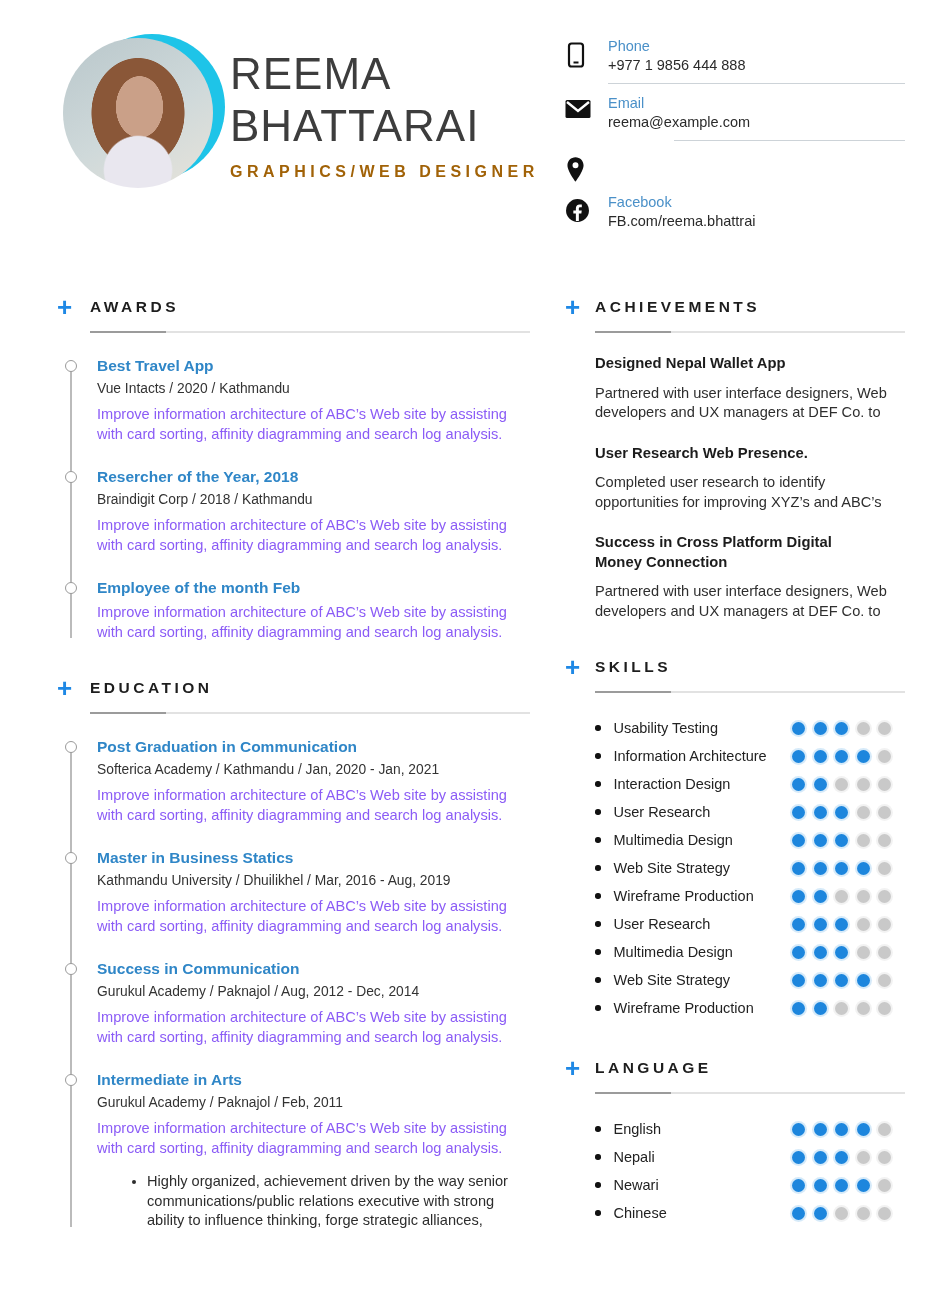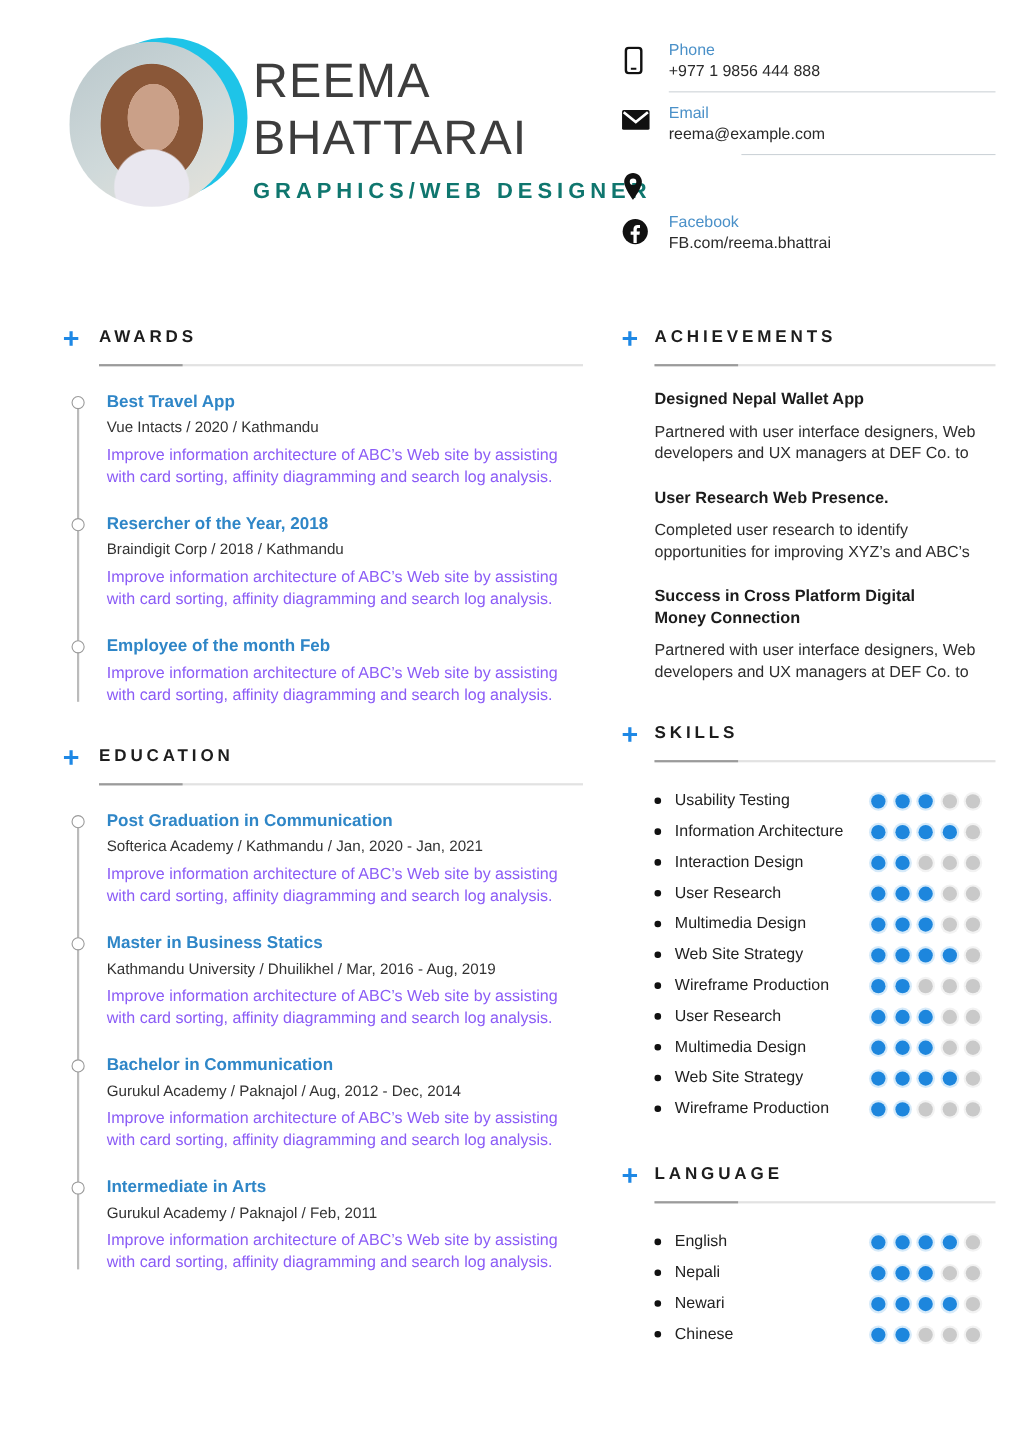--- a/index.html
+++ b/index.html
@@ -15,21 +15,21 @@
   .photo{
     position:absolute;left:0;top:0;width:150px;height:150px;border-radius:50%;
     background:
       radial-gradient(circle at 50% 88%, #e9e7ef 0 22%, rgba(0,0,0,0) 23%),
       radial-gradient(ellipse 26% 34% at 51% 46%, #caa088 0 60%, rgba(0,0,0,0) 61%),
       radial-gradient(ellipse 44% 52% at 50% 50%, #8a5738 0 70%, rgba(0,0,0,0) 71%),
       linear-gradient(150deg,#b9c7cb 0%,#cfd9da 55%,#e7e3da 100%);
   }
   .name-block{position:absolute;left:173px;top:18px;}
   .name{font-size:44px;line-height:52px;font-weight:500;color:#3d3d3d;letter-spacing:1px;margin:0;}
-  .subtitle{margin-top:11px;font-size:20px;font-weight:700;letter-spacing:4.5px;color:#0f766e;}
+  .subtitle{margin-top:11px;font-size:16px;font-weight:700;letter-spacing:4.5px;color:#a16207;}
   
   .contact{position:absolute;left:508px;top:8px;width:340px;}
   .contact-row{display:flex;margin-bottom:11px;}
   .ct-icon{width:43px;padding-top:4px;flex:none;}
   .ct-text{flex:1;}
   .ct-label{color:#4a90c8;font-size:14.5px;margin-bottom:3px;}
   .ct-value{color:#2a2a2a;font-size:14.5px;padding-bottom:10px;}
   .contact-row .rule{border-bottom:1px solid #cdd3d8;}
   .contact-row:nth-child(2) .rule{margin-left:66px;}
   .contact-row:last-child .rule{display:none;}
@@ -192,31 +192,34 @@
         <div class="entry">
           <div class="entry-circle"></div>
           <div class="entry-title">Master in Business Statics</div>
           <div class="entry-meta">Kathmandu University / Dhuilikhel / Mar, 2016 - Aug, 2019</div>
           <div class="entry-desc">Improve information architecture of ABC’s Web site by assisting with card sorting, affinity diagramming and search log analysis.</div>
 
         </div>
 
         <div class="entry">
           <div class="entry-circle"></div>
-          <div class="entry-title">Bachelor in Communication</div>
+          <div class="entry-title">Success in Communication</div>
           <div class="entry-meta">Gurukul Academy / Paknajol / Aug, 2012 - Dec, 2014</div>
           <div class="entry-desc">Improve information architecture of ABC’s Web site by assisting with card sorting, affinity diagramming and search log analysis.</div>
 
         </div>
 
         <div class="entry">
           <div class="entry-circle"></div>
           <div class="entry-title">Intermediate in Arts</div>
           <div class="entry-meta">Gurukul Academy / Paknajol / Feb, 2011</div>
           <div class="entry-desc">Improve information architecture of ABC’s Web site by assisting with card sorting, affinity diagramming and search log analysis.</div>
+          <ul>
+            <li>Highly organized, achievement driven by the way senior communications/public relations executive with strong ability to influence thinking, forge strategic alliances,</li>
+          </ul>
         </div>
 
     </div>
   </div>
 
 </div>
 
 <div class="col-right">
 
   <div class="section">

